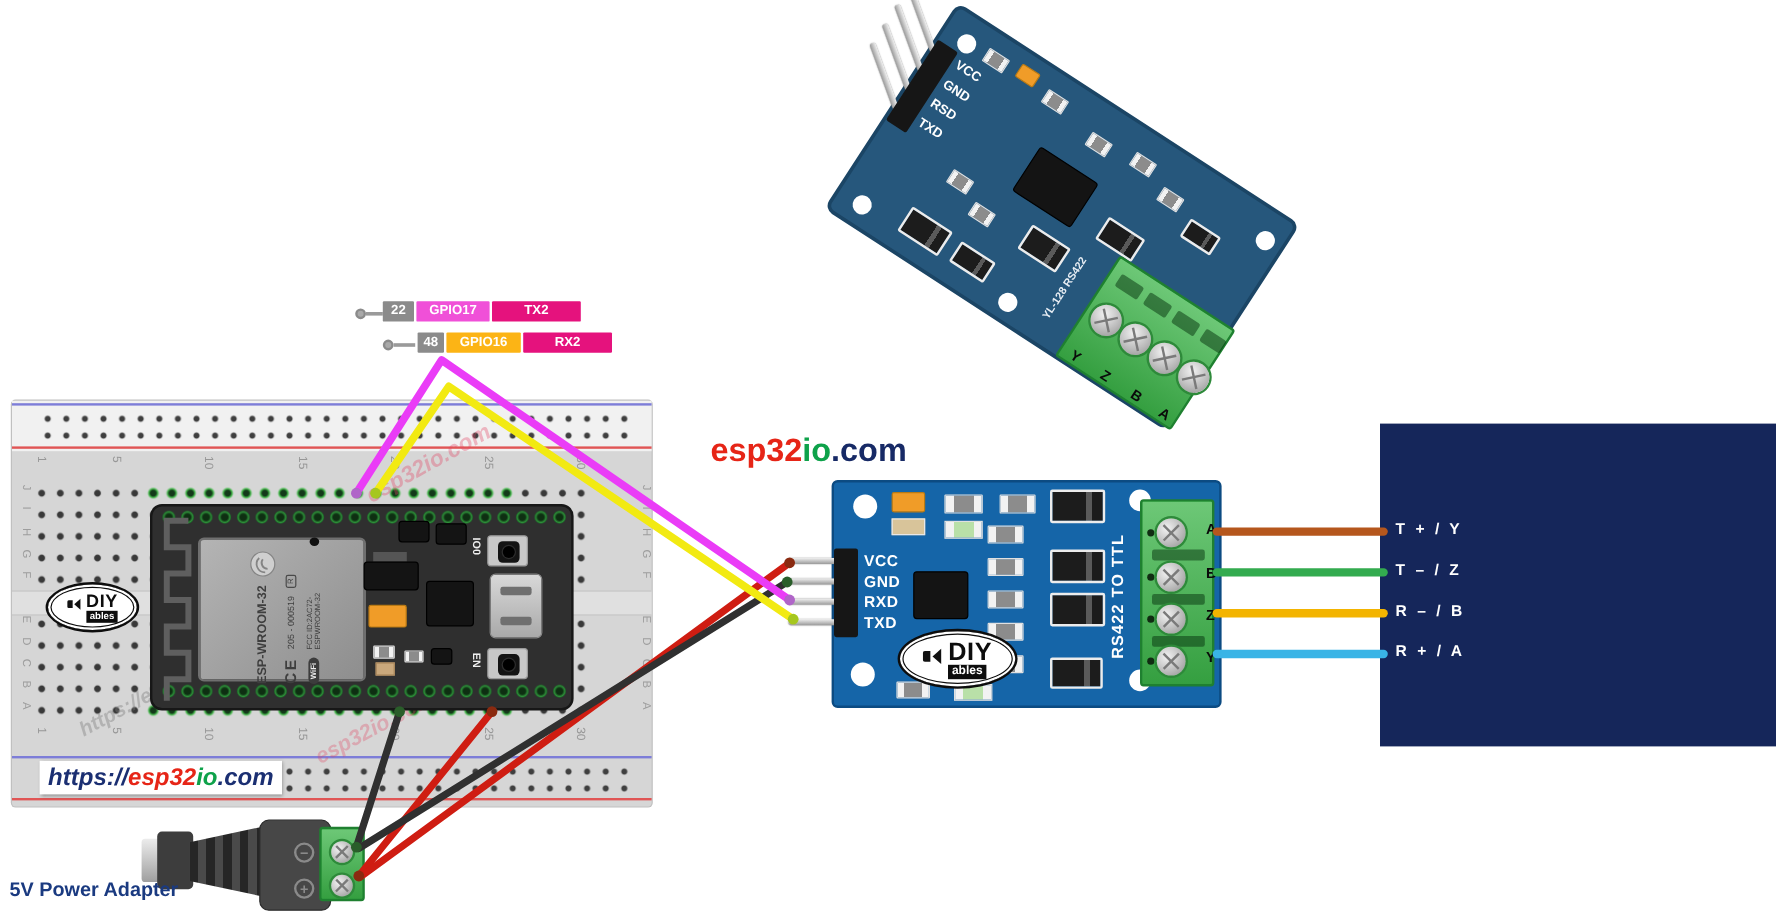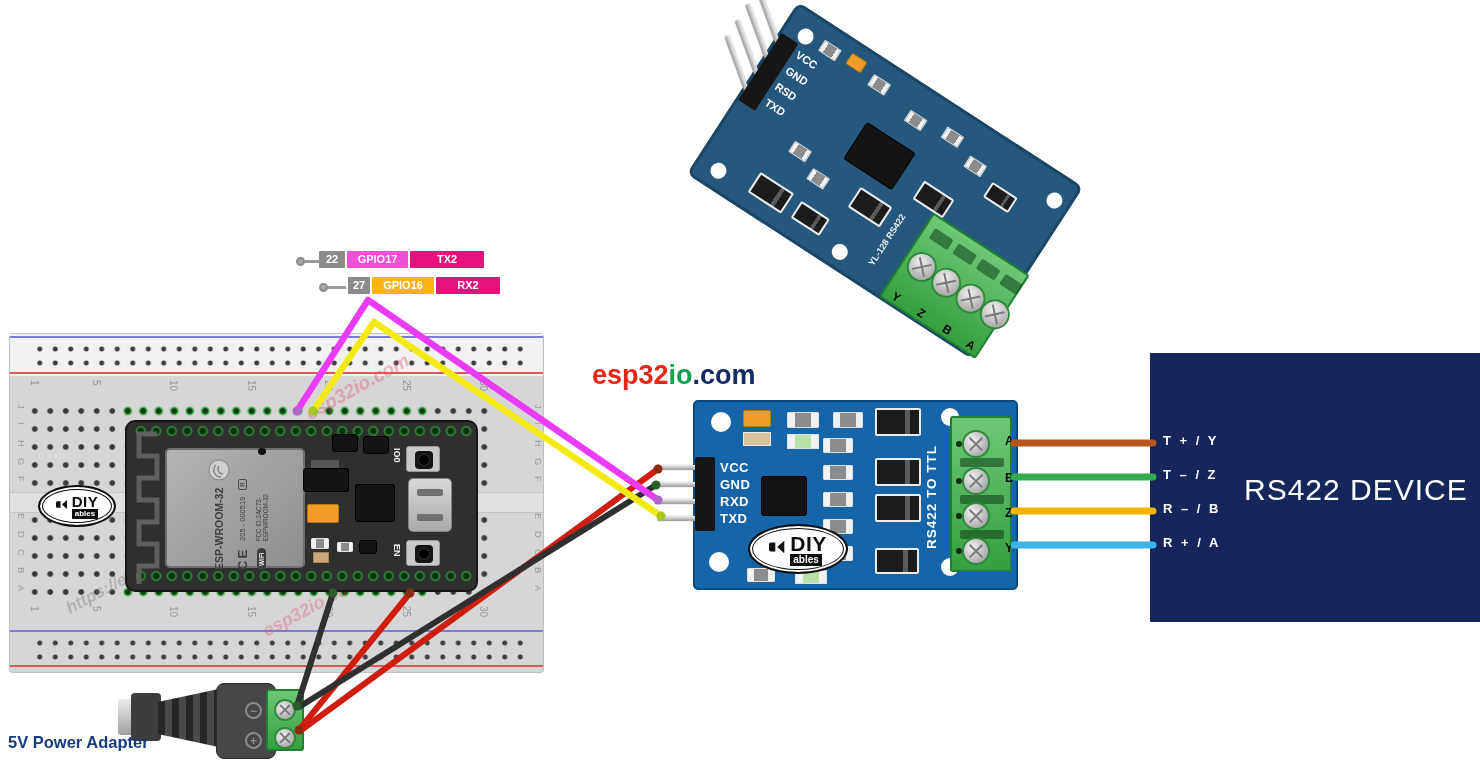--- a/index.html
+++ b/index.html
@@ -157,20 +157,23 @@
       <span class="diytextwrap">
         <span class="diy-text">DIY</span>
         <span class="ables-text">ables</span>
       </span>
     </div>
 
     <span class="abs watermark" style="left:48px;top:228px;transform:rotate(-28deg);font-size:17px;color:rgba(125,125,125,.4);">https://esp32io.com</span>
     <span class="abs watermark" style="left:290px;top:42px;transform:rotate(-29deg);font-size:19px;color:rgba(225,70,100,.35);">esp32io.com</span>
     <span class="abs watermark" style="left:248px;top:262px;transform:rotate(-28deg);font-size:18px;color:rgba(225,70,100,.32);">esp32io.com</span>
 
+    <div class="abs urlbox" style="left:23px;top:300px;width:202px;height:28px;">
+      <span style="color:#1b2f72;">https://</span><span style="color:#e62517;">esp32</span><span style="color:#0ea24a;">io</span><span style="color:#1b2f72;">.com</span>
+    </div>
   </div>
 
   <div class="abs esp">
     <div class="abs pinstrip" style="left:6px;top:1px;width:340px;height:16px;"></div>
     <div class="abs pinstrip" style="left:6px;top:146px;width:340px;height:16px;"></div>
     <svg class="abs" style="left:4px;top:6px;" width="32" height="160">
       <path d="M26,6 H8 V28 H26 V50 H8 V72 H26 V94 H8 V116 H26 V138 H8 V156" stroke="#5f5f5f" stroke-width="5" fill="none"></path>
     </svg>
 
     <div class="abs shield" style="left:38px;top:26px;width:140px;height:120px;">
@@ -299,21 +302,20 @@
       <div class="abs screw" style="left:12px;top:86px;width:24px;height:24px;"></div>
       <div class="abs screw" style="left:12px;top:121px;width:24px;height:24px;"></div>
     </div>
     <span class="abs termlbl" style="left:310px;top:32px;">A</span>
     <span class="abs termlbl" style="left:310px;top:69px;">B</span>
     <span class="abs termlbl" style="left:310px;top:104px;">Z</span>
     <span class="abs termlbl" style="left:310px;top:139px;">Y</span>
   </div>
 
   <div class="abs" style="left: 1150px; top: 353px; width: 330px; height: 269px; background-color: rgb(21, 38, 90);">
-    <span class="abs" style="left:94px;top:120px;color:#fff;font-size:30px;letter-spacing:1px;white-space:nowrap;">RS422 DEVICE</span>
     <span class="abs devpin" style="left:13px;top:80px;">T + / Y</span>
     <span class="abs devpin" style="left:13px;top:114px;">T – / Z</span>
     <span class="abs devpin" style="left:13px;top:148px;">R – / B</span>
     <span class="abs devpin" style="left:13px;top:182px;">R + / A</span>
   </div>
 
   <div class="abs" style="left:715px;top:78px;width:340px;height:205px;transform:rotate(33deg);">
     <div class="abs pcb-top" style="left:0;top:0;width:340px;height:205px;">
       <div class="abs holewhite" style="left:14px;top:14px;width:16px;height:16px;"></div>
       <div class="abs holewhite" style="left:14px;top:174px;width:16px;height:16px;"></div>
@@ -367,23 +369,23 @@
   <div class="abs">
     <div class="abs cdot" style="left:296px;top:257px;"></div>
     <div class="abs cline" style="left:305px;top:260px;width:14px;"></div>
     <div class="abs cbox" style="left: 319px; top: 251px; width: 26px; background-color: rgb(139, 139, 139);">22</div>
     <div class="abs cbox" style="left: 347px; top: 251px; width: 61px; background-color: rgb(240, 80, 216);">GPIO17</div>
     <div class="abs cbox" style="left: 410px; top: 251px; width: 74px; background-color: rgb(229, 18, 125);">TX2</div>
   </div>
   <div class="abs">
     <div class="abs cdot" style="left:319px;top:283px;"></div>
     <div class="abs cline" style="left:328px;top:286px;width:18px;"></div>
-    <div class="abs cbox" style="left: 348px; top: 277px; width: 22px; background-color: rgb(139, 139, 139);">27</div>
+    <div class="abs cbox" style="left: 348px; top: 277px; width: 22px; background-color: rgb(139, 139, 139);">48</div>
     <div class="abs cbox" style="left: 372px; top: 277px; width: 62px; background-color: rgb(252, 180, 21);">GPIO16</div>
-    <div class="abs cbox" style="left: 436px; top: 277px; width: 64px; background-color: rgb(229, 18, 125);">RX2</div>
+    <div class="abs cbox" style="left: 436px; top: 277px; width: 74px; background-color: rgb(229, 18, 125);">RX2</div>
   </div>
 
   <div class="abs sitelogo" style="left:592px;top:360px;">
     <span style="color:#e62517;">esp32</span><span style="color:#0ea24a;">io</span><span style="color:#172a66;">.com</span>
   </div>
 
   <svg class="abs" style="left:0;top:0;pointer-events:none;" width="1480" height="763" viewBox="0 0 1480 763">
 
     <polyline points="410,593 299,730" fill="none" stroke-width="6" stroke-linecap="round" stroke="#cf1d12"></polyline>
     <polyline points="333,593 297,706" fill="none" stroke-width="6" stroke-linecap="round" stroke="#303030"></polyline>

